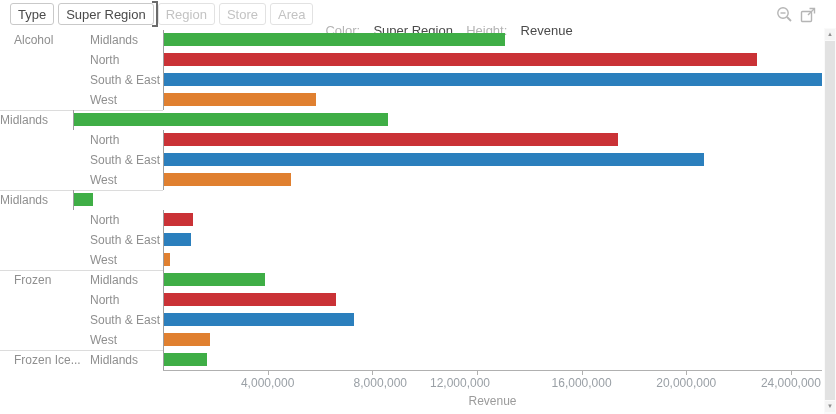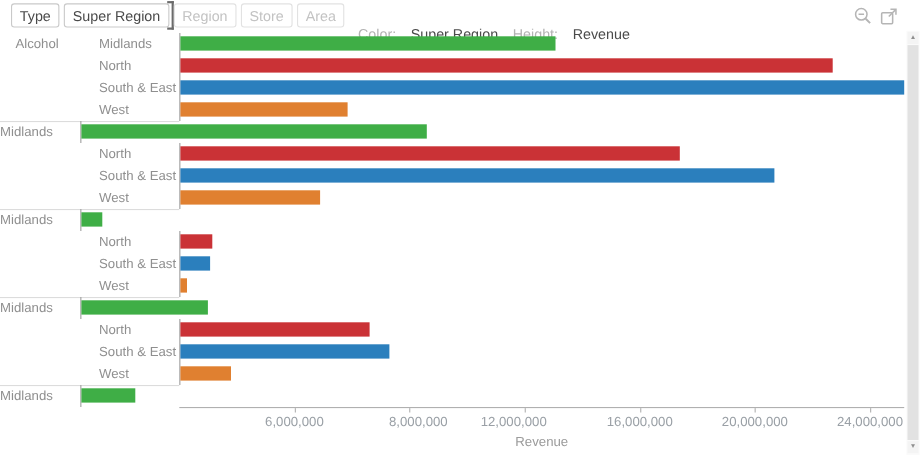--- a/index.html
+++ b/index.html
@@ -166,20 +166,21 @@
       <div class="row">
         <div class="cat"></div>
         <div class="reg">West</div>
         <div class="track">
           <div class="bar" style="width: 0.874751%; background: rgb(224, 128, 48);"></div>
         </div>
       </div>
     </div>
     <div class="group sep">
       <div class="row">
+        <div class="cat">Frozen</div>
         <div class="reg">Midlands</div>
         <div class="track">
           <div class="bar" style="width: 15.3877%; background: rgb(63, 174, 70);"></div>
         </div>
       </div>
       <div class="row">
         <div class="cat"></div>
         <div class="reg">North</div>
         <div class="track">
           <div class="bar" style="width: 26.1233%; background: rgb(202, 50, 54);"></div>
@@ -195,37 +196,38 @@
       <div class="row">
         <div class="cat"></div>
         <div class="reg">West</div>
         <div class="track">
           <div class="bar" style="width: 6.95825%; background: rgb(224, 128, 48);"></div>
         </div>
       </div>
     </div>
     <div class="group sep">
       <div class="row">
+        <div class="cat">Frozen Ice...</div>
         <div class="reg">Midlands</div>
         <div class="track">
           <div class="bar" style="width: 6.56064%; background: rgb(63, 174, 70);"></div>
         </div>
       </div>
     </div>
   </div>
 
 <div id="xaxis">
   <div class="axis-line"></div>
   <div class="axis-title">Revenue</div>
 <div class="tick" style="left: 104.652px;"></div>
-    <div class="tick-label" style="left: 104.652px;">6,000,000</div>
+    <div class="tick-label" style="left: 104.652px;">4,000,000</div>
     <div class="tick" style="left: 209.304px;"></div>
     <div class="tick-label" style="left: 209.304px; margin-left: 8px;">8,000,000</div>
     <div class="tick" style="left: 313.956px;"></div>
-    <div class="tick-label" style="left: 304px;">12,000,000</div>
+    <div class="tick-label" style="left: 297px;">12,000,000</div>
     <div class="tick" style="left: 418.608px;"></div>
     <div class="tick-label" style="left: 418.608px;">16,000,000</div>
     <div class="tick" style="left: 523.26px;"></div>
     <div class="tick-label" style="left: 523.26px;">20,000,000</div>
     <div class="tick" style="left: 627.913px;"></div>
     <div class="tick-label" style="left: 627.913px;">24,000,000</div>
   </div>
 
 <div class="scrollbar">
   <div class="sb-btn sb-up">▲</div>

